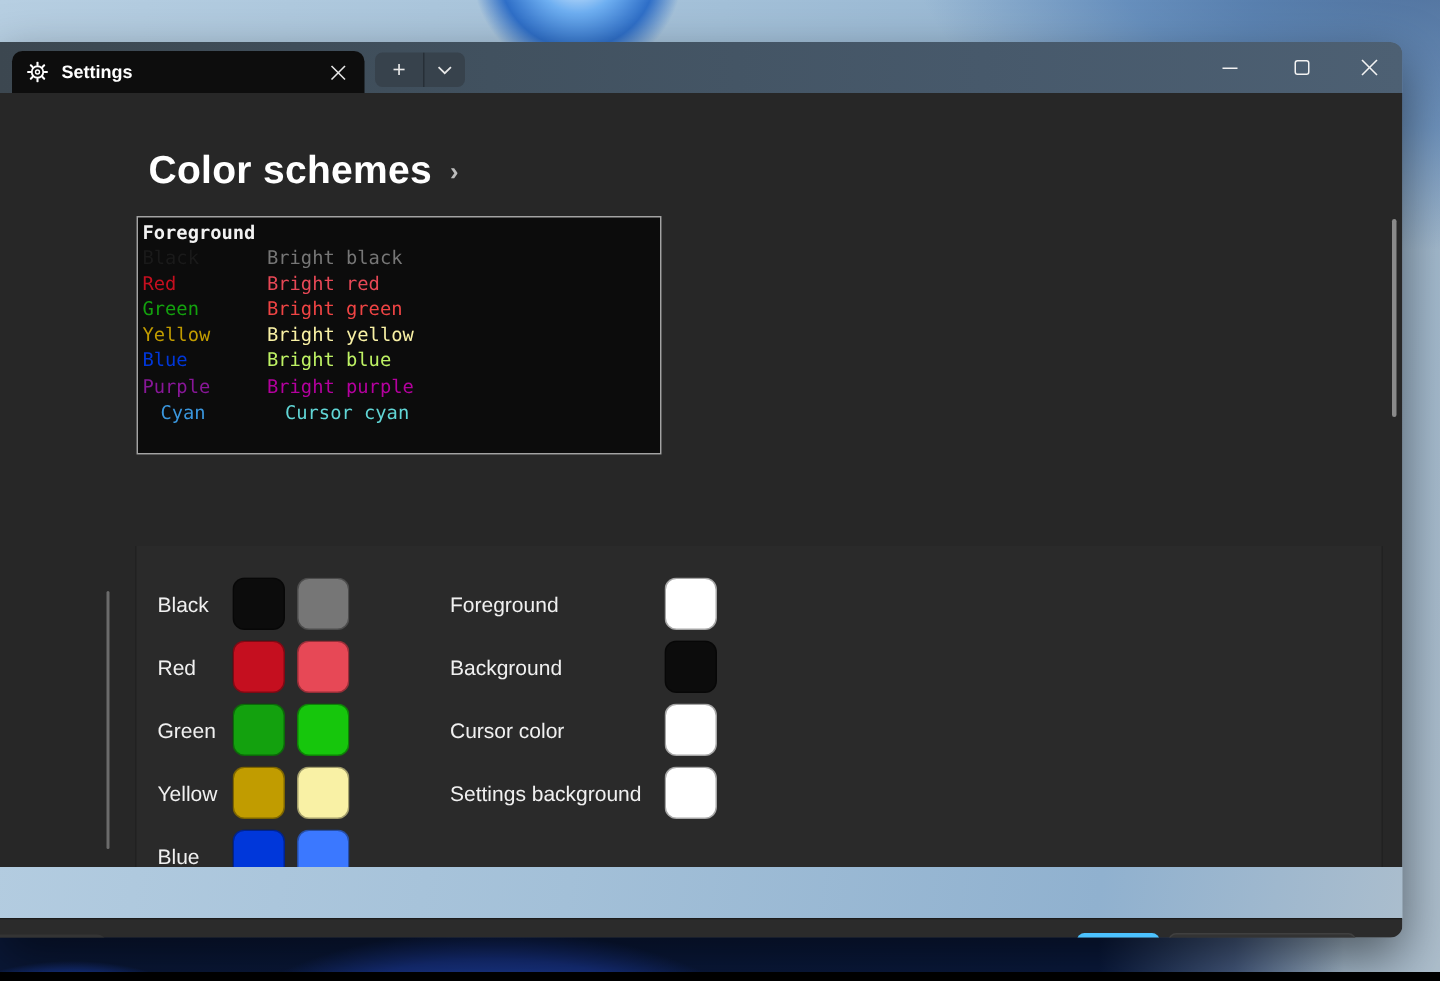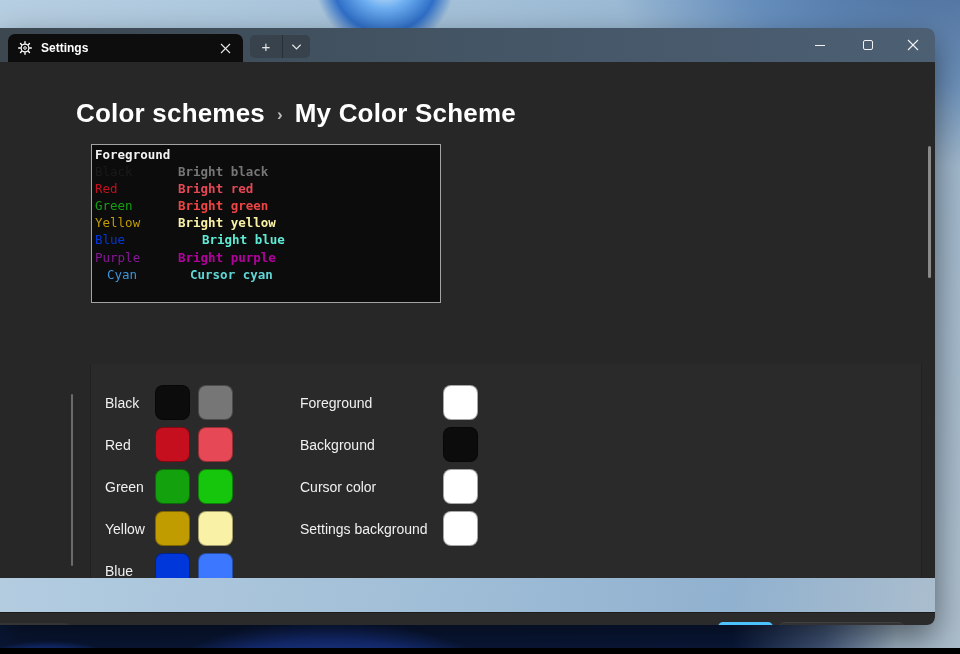--- a/index.html
+++ b/index.html
@@ -56,34 +56,34 @@
   .caption-btn { position:absolute; top:0; width:44px; height:34px; display:flex; align-items:center; justify-content:center; }
   #btn-minimize { left:798px; }
   #btn-maximize { left:846px; }
   #btn-close    { left:891px; }
   .min-glyph { width:10px; height:1px; background:#f2f2f2; }
   .max-glyph { width:10px; height:10px; border:1px solid #f2f2f2; border-radius:2px; }
 
   
   #body { position:absolute; left:0; top:34px; width:935px; height:516px; background:#272727; }
 
-  #breadcrumb { position:absolute; left:76px; top:36px; display:flex; align-items:center; color:#ffffff; }
+  #breadcrumb { position:absolute; left:99px; top:36px; display:flex; align-items:center; color:#ffffff; }
   .crumb { font-size:26px; font-weight:600; letter-spacing:0.2px; }
   .crumb-sep { font-size:17px; color:#bcbcbc; margin:3px 12px 0 12px; font-weight:600; }
 
   
   #preview {
     position:absolute; left:91px; top:82px; width:350px; height:159px;
     background:#0c0c0c; border:1px solid #a3a3a3;
     font-family:"DejaVu Sans Mono", monospace; font-size:12.5px; line-height:17.1px;
     padding:1px 3px; overflow:hidden; white-space:nowrap;
   }
   .pv-line { display:flex; }
   .pv-left { width:83px; flex:0 0 83px; }
-  .pv-right { font-weight:bold;text-align:center; }
+  .pv-right { font-weight:normal;text-align:center; }
   .pv-fg { font-weight:bold; color:#f2f2f2; }
 
   
   #scrollbar-right { position:absolute; left:928px; top:84px; width:3px; height:132px; background:#8a8a8a; border-radius:2px; }
   #scrollbar-left  { position:absolute; left:71px; top:332px; width:2px; height:172px; background:#6b6b6b; border-radius:2px; }
 
   
   #colors-card { position:absolute; left:90px; top:243px; width:832px; height:273px; }
   #colors-header {
     position:absolute; left:0; top:0; width:832px; height:59px;
@@ -183,21 +183,20 @@
             </g>
           </svg>
       </div>
     </div>
 
     <div id="body">
 
       <div id="breadcrumb">
         <span class="crumb">Color schemes</span>
         <span class="crumb-sep">›</span>
-        <span class="crumb">My Color Scheme</span>
       </div>
 
       <div id="preview" style="background-color: rgb(12, 12, 12);">
         <div class="pv-line">
             <span class="pv-fg" style="color: rgb(242, 242, 242);">Foreground</span>
           </div>
         <div class="pv-line">
             <span class="pv-left" style="color: rgb(26, 26, 26);">Black</span>
             <span class="pv-right" style="color: rgb(118, 118, 118);">Bright black</span>
           </div>
@@ -208,21 +207,21 @@
         <div class="pv-line">
             <span class="pv-left" style="color: rgb(19, 161, 14);">Green</span>
             <span class="pv-right" style="color: #ef4444;">Bright green</span>
           </div>
         <div class="pv-line">
             <span class="pv-left" style="color: rgb(193, 156, 0);">Yellow</span>
             <span class="pv-right" style="color: rgb(249, 241, 165);">Bright yellow</span>
           </div>
         <div class="pv-line">
             <span class="pv-left" style="color: rgb(0, 55, 218);">Blue</span>
-            <span class="pv-right" style="color: #5eead4; margin-left: 24px;">Bright blue</span>
+            <span class="pv-right" style="color: #bef264;">Bright blue</span>
           </div>
         <div class="pv-line">
             <span class="pv-left" style="color: rgb(136, 23, 152);">Purple</span>
             <span class="pv-right" style="color: rgb(180, 0, 158);">Bright purple</span>
           </div>
         <div class="pv-line">
             <span class="pv-left" style="color: rgb(58, 150, 221); margin-left: 12px;">Cyan</span>
             <span class="pv-right" style="color: rgb(97, 214, 214);">Cursor cyan</span>
           </div>
       </div>

